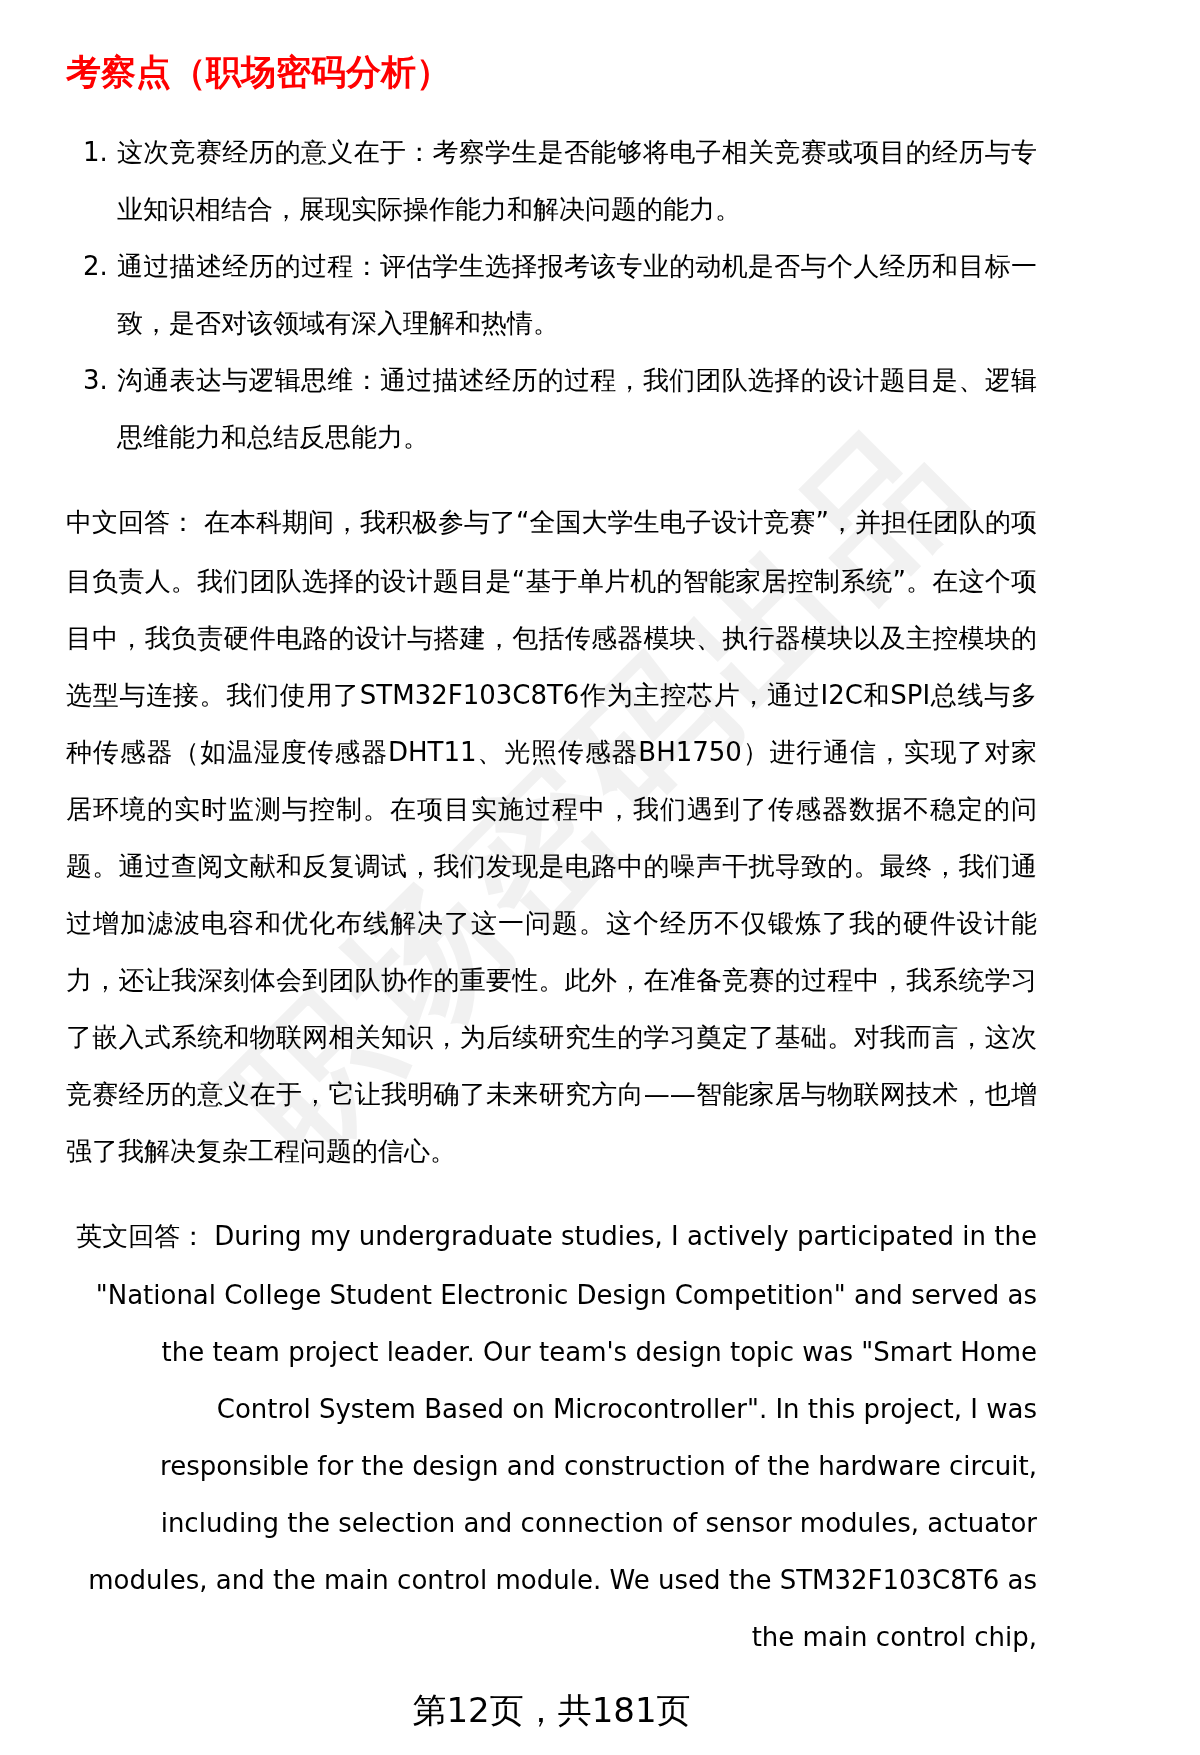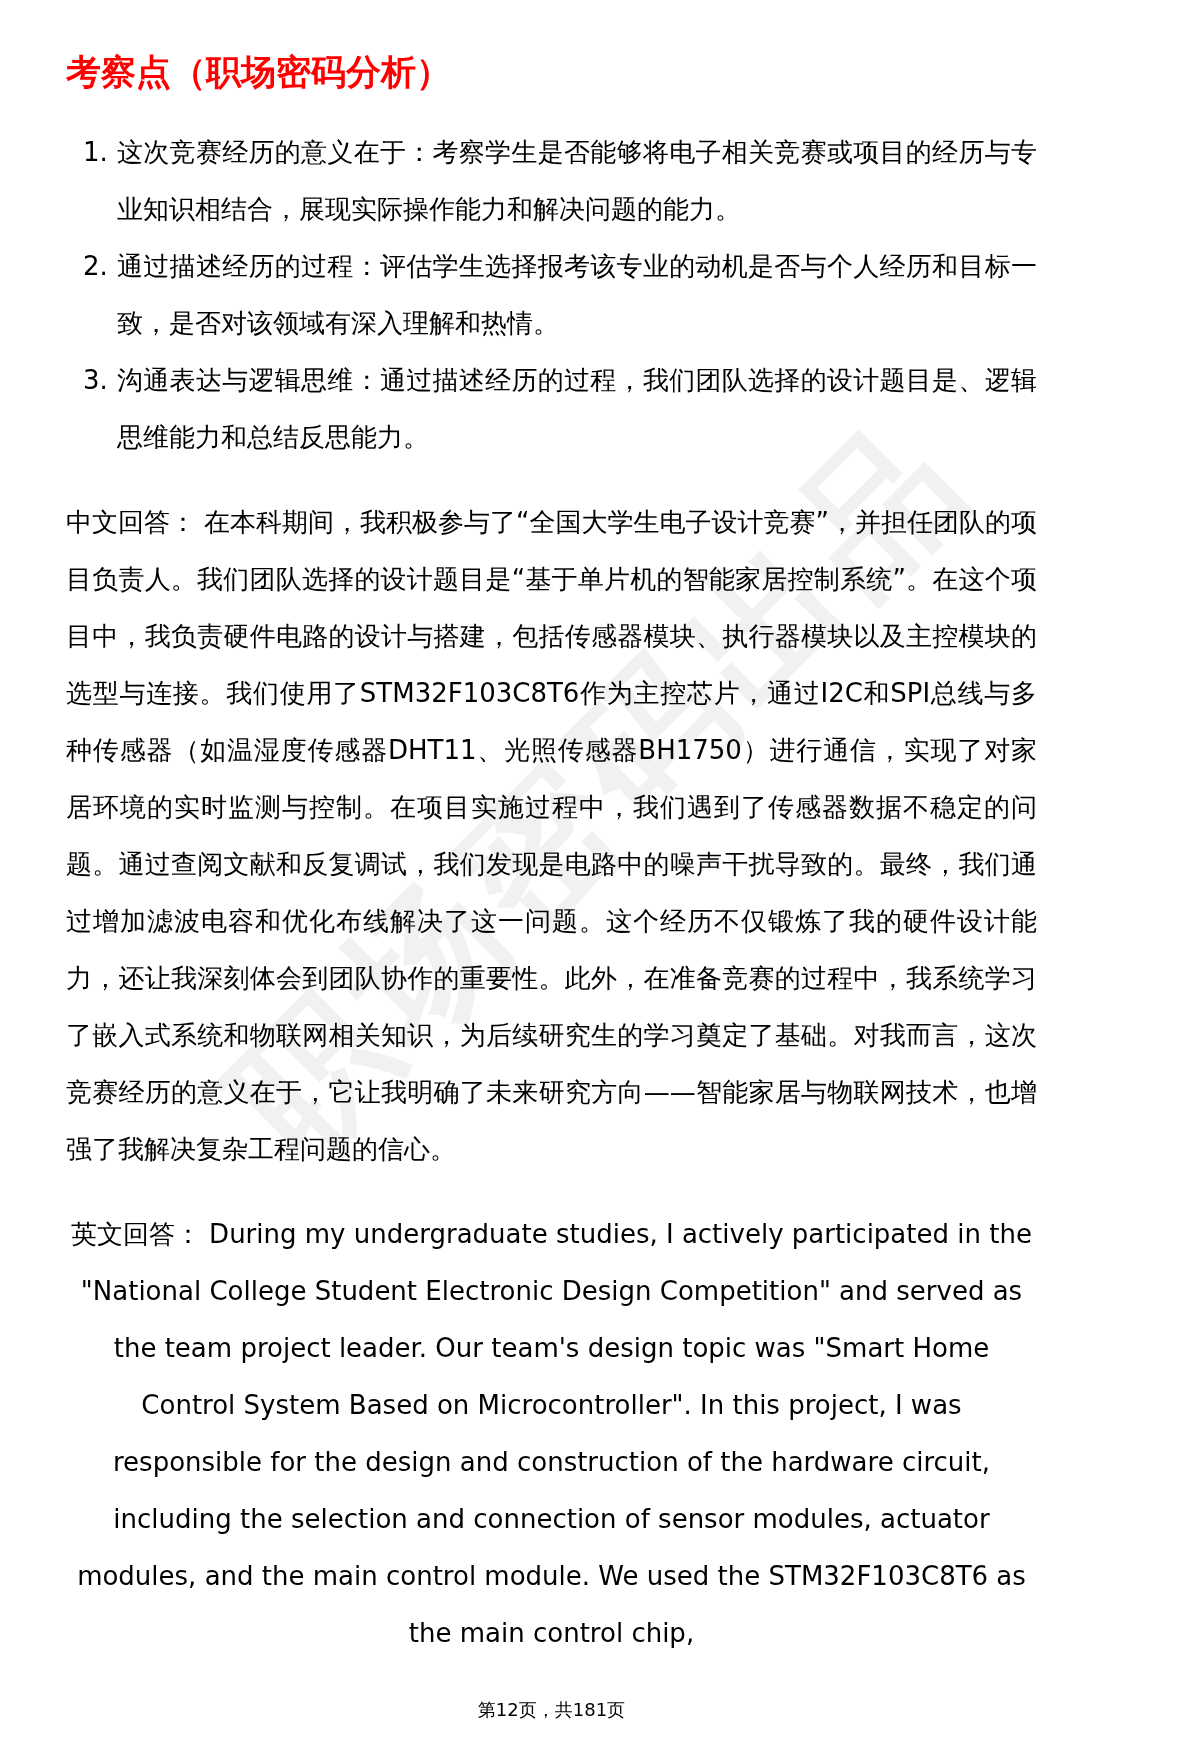--- a/index.html
+++ b/index.html
@@ -52,24 +52,25 @@
   .para {
     margin: 28px 0 0 0;
     font-size: 26px;
     line-height: 57px;
   }
   .para.zh {
     text-align: justify;
     text-justify: inter-ideograph;
   }
   .para.en {
-    text-align: center;
+    text-align: right;
   }
   .para-label {
     margin-right: 8px;
+    font-family: Liberation Mono, monospace;
   }
   .watermark {
     position: absolute;
     z-index: 0;
     left: 50%;
     top: 45%;
     transform: translate(-50%, -50%) rotate(-45deg);
     font-size: 150px;
     font-weight: bold;
     letter-spacing: 10px;
@@ -78,21 +79,21 @@
     pointer-events: none;
     user-select: none;
   }
   .page-footer {
     position: absolute;
     z-index: 1;
     left: 66px;
     right: 163px;
     top: 1692px;
     text-align: center;
-    font-size: 18px;
+    font-size: 34px;
     line-height: 36px;
     color: #000000;
   }
 </style>
 </head>
 <body>
 
 <div class="page">
 
   <div class="watermark">职场密码出品</div>

